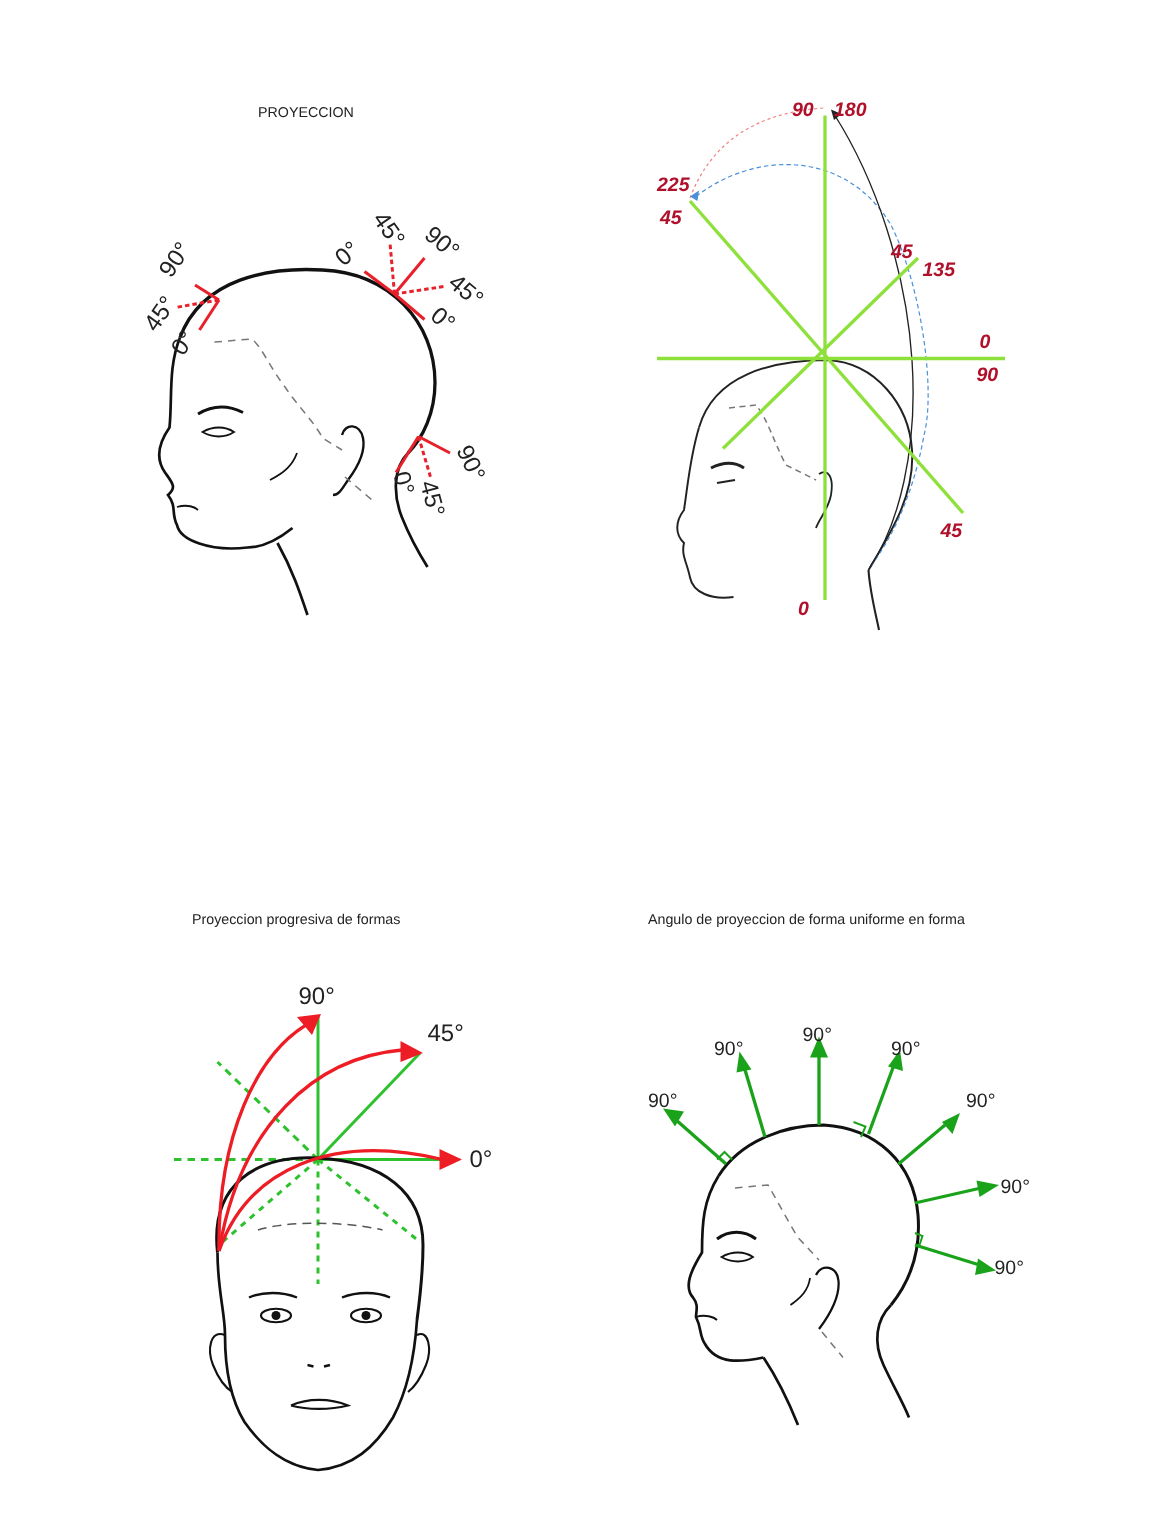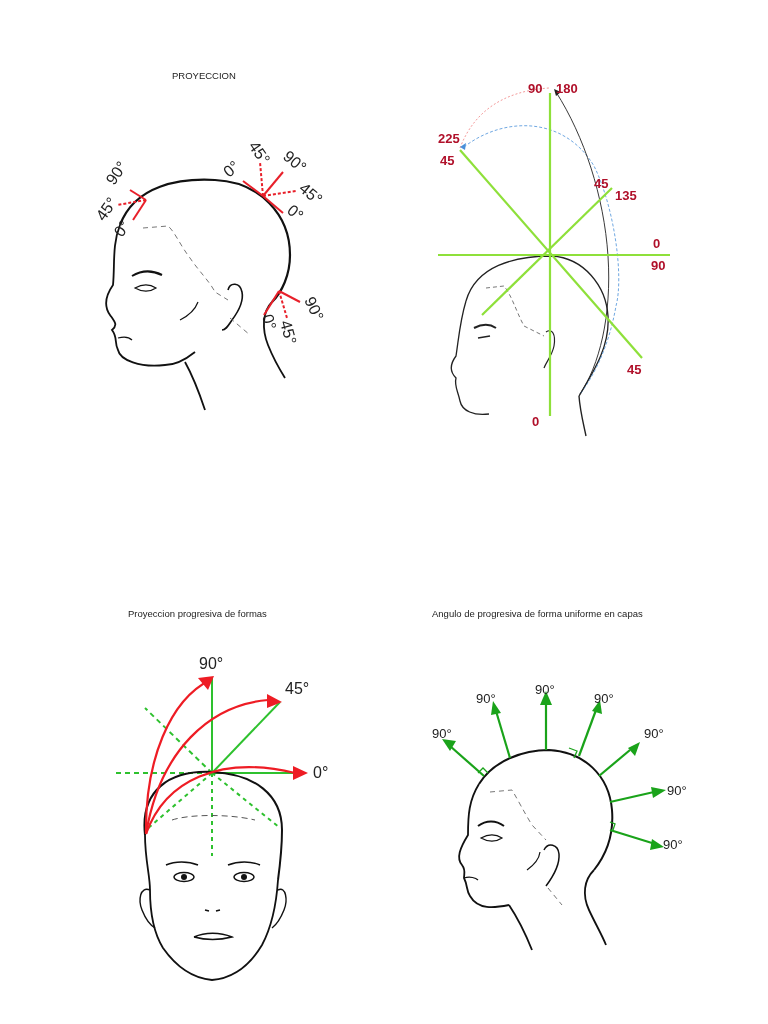--- a/index.html
+++ b/index.html
@@ -62,21 +62,21 @@
       <line x1="279" y1="291" x2="300" y2="302"></line>
       <line x1="279" y1="291" x2="287" y2="318" stroke-dasharray="3,2"></line>
       <line x1="279" y1="291" x2="264" y2="315"></line>
     </g>
     <text class="lbl-dark" font-size="16" transform="translate(304,300) rotate(65)">90°</text>
     <text class="lbl-dark" font-size="16" transform="translate(280,322) rotate(75)">45°</text>
     <text class="lbl-dark" font-size="16" transform="translate(262,316) rotate(75)">0°</text>
   </svg>
 </div>
 
-<div class="panel" style="left:384px;top:16px;width:384px;height:440px;">
+<div class="panel" style="left:384px;top:0;width:384px;height:440px;font-style:italic;">
   <svg width="384" height="440">
 
     <path d="M82,285 C92,250 130,240 168,240 C200,242 222,270 224,300 C226,330 210,355 195,380" fill="none" stroke="#222" stroke-width="1.3"></path>
     <path d="M82,285 C76,305 75,320 72,340 C66,348 66,356 72,362 C70,370 74,375 76,385 C78,395 90,400 105,398" fill="none" stroke="#222" stroke-width="1.3"></path>
     <path d="M90,312 C98,308 106,308 112,312" fill="none" stroke="#222" stroke-width="2"></path>
     <path d="M94,322 L106,320" stroke="#222" stroke-width="1.5"></path>
     <path d="M162,316 C168,312 172,318 170,330 C168,340 162,346 160,352" fill="none" stroke="#222" stroke-width="1.2"></path>
     <path d="M102,272 L120,270 C128,280 132,295 140,310 L160,320" fill="none" stroke="#777" stroke-width="1" stroke-dasharray="4,3"></path>
     <path d="M195,380 C196,395 200,410 202,420" fill="none" stroke="#222" stroke-width="1.4"></path>
 
@@ -143,21 +143,21 @@
     <path d="M214,86 l-16,2 l10,12 z" fill="#ee1c24"></path>
     <path d="M282,112 l-15,-8 l0,14 z" fill="#ee1c24"></path>
     <path d="M308,183 l-15,-7 l0,14 z" fill="#ee1c24"></path>
     <text class="lbl-green" font-size="16" x="199" y="79">90°</text>
     <text class="lbl-green" font-size="16" x="285" y="104">45°</text>
     <text class="lbl-green" font-size="16" x="313" y="188">0°</text>
   </svg>
 </div>
 
 <div class="panel" style="left:384px;top:590px;width:384px;height:434px;">
-  <div class="title" style="left:48px;top:18px;">Angulo de progresiva de forma uniforme en capas</div>
+  <div class="title" style="left:48px;top:18px;">Angulo de proyeccion de forma uniforme en forma</div>
   <svg width="384" height="434">
 
     <path d="M95,194 C110,170 140,160 165,160 C200,162 225,185 228,220 C230,245 222,265 210,280" fill="none" stroke="#111" stroke-width="2"></path>
     <path d="M95,194 C85,210 84,225 84,245 C76,258 72,268 78,275 C82,280 80,284 80,288 C84,296 82,300 86,306 C94,320 110,318 125,315" fill="none" stroke="#111" stroke-width="1.8"></path>
     <path d="M125,315 C135,330 142,345 148,360" fill="none" stroke="#111" stroke-width="1.8"></path>
     <path d="M210,280 C200,290 198,305 205,320 C212,335 218,345 222,355" fill="none" stroke="#111" stroke-width="1.8"></path>
     <path d="M94,236 C102,230 112,230 120,236" fill="none" stroke="#111" stroke-width="2"></path>
     <path d="M97,248 C104,244 112,244 118,248 C112,252 104,252 97,248 Z" fill="none" stroke="#111" stroke-width="1.2"></path>
     <path d="M80,288 C86,286 92,288 94,290" fill="none" stroke="#111" stroke-width="1.2"></path>
     <path d="M160,260 C164,252 174,254 175,264 C176,276 168,288 162,296" fill="none" stroke="#111" stroke-width="1.5"></path>

